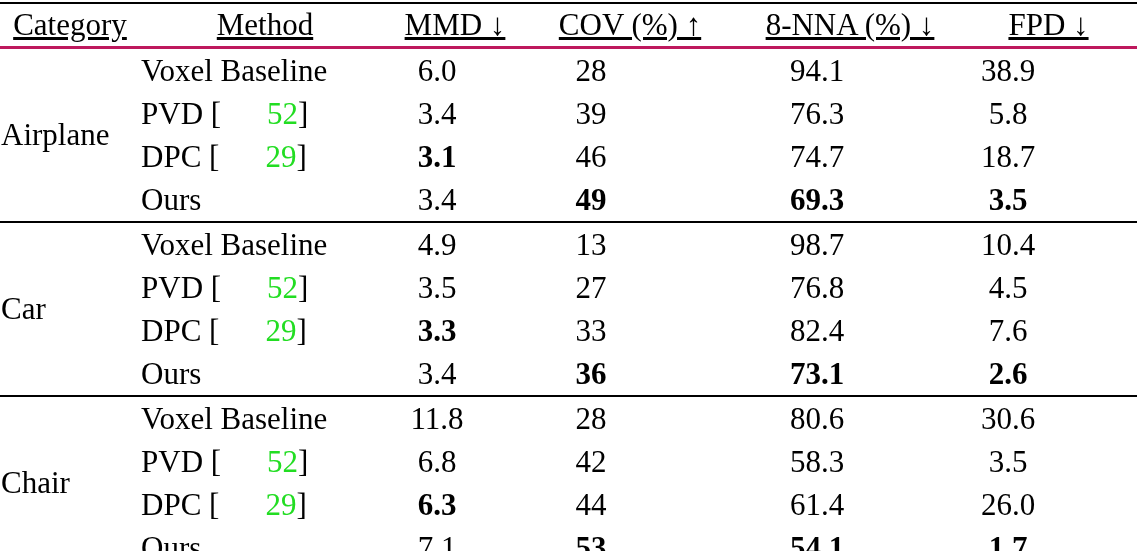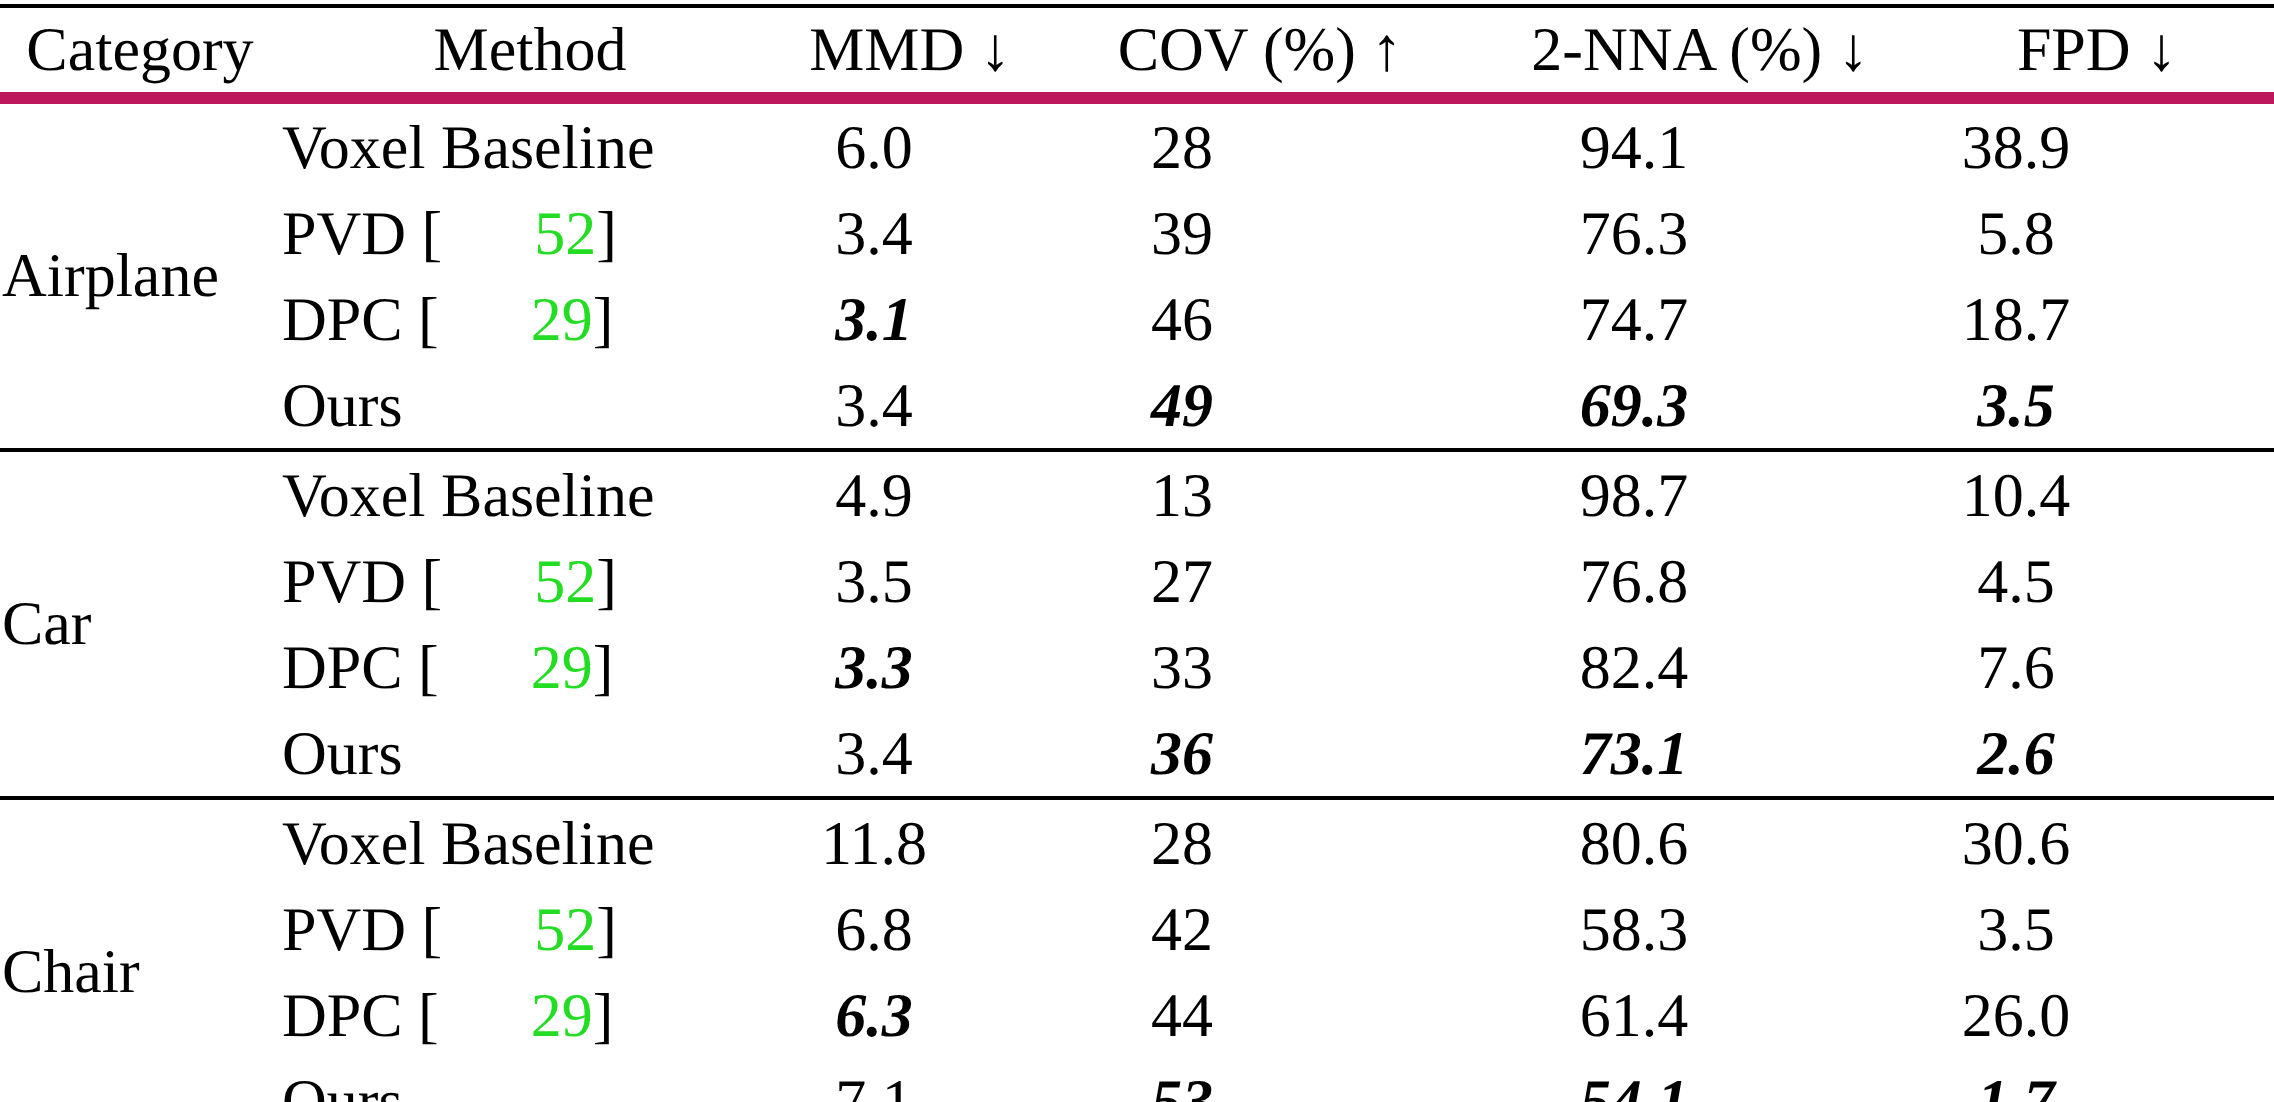--- a/index.html
+++ b/index.html
@@ -16,21 +16,22 @@
     border-collapse: collapse;
     table-layout: fixed;
     width: 1137px;
     margin-top: 2px;
     font-family: "Liberation Serif", "DejaVu Serif", serif;
     font-size: 31px;
     color: #000000;
     border-top: 2px solid #000000;
   }
   thead tr {
-    border-bottom: 6px solid #be185d;
+    border-bottom: 3px solid #be185d;
+    text-decoration: underline;
   }
   tbody.group {
     border-bottom: 2px solid #000000;
   }
   th {
     font-weight: normal;
     text-align: center;
     height: 40px;
     white-space: nowrap;
     overflow: visible;
@@ -40,42 +41,42 @@
     vertical-align: middle;
     white-space: nowrap;
   }
   td.category { text-align: left; }
   td.method   { text-align: left; }
   td.num      { text-align: center; }
   td.mmd { padding-right: 37px; }
   td.cov { padding-right: 79px; }
   td.nna { padding-right: 67px; }
   td.fpd { padding-right: 82px; }
-  .b { font-weight: bold; font-style: italic; }
+  .b { font-weight: bold; }
   .cite { color: var(--cite-color, #22dd22); margin-left: 46px; }
 </style>
 </head>
 <body>
 
 <table>
   <colgroup>
     <col style="width:140px">
       <col style="width:250px">
       <col style="width:130px">
     <col style="width:220px">
       <col style="width:220px">
       <col style="width:177px">
   </colgroup>
   <thead>
     <tr>
       <th>Category</th>
       <th>Method</th>
       <th>MMD ↓</th>
       <th>COV (%) ↑</th>
-      <th>2-NNA (%) ↓</th>
+      <th>8-NNA (%) ↓</th>
       <th>FPD ↓</th>
     </tr>
   </thead>
 
   <tbody class="group">
     <tr>
       <td class="category" rowspan="4">Airplane</td>
       <td class="method"><span>Voxel Baseline</span><span class="cite"></span><span></span></td>
       <td class="num mmd">6.0</td>
       <td class="num cov">28</td>

